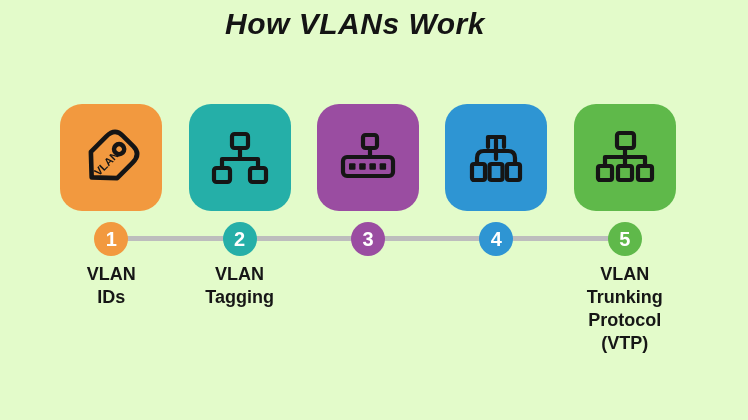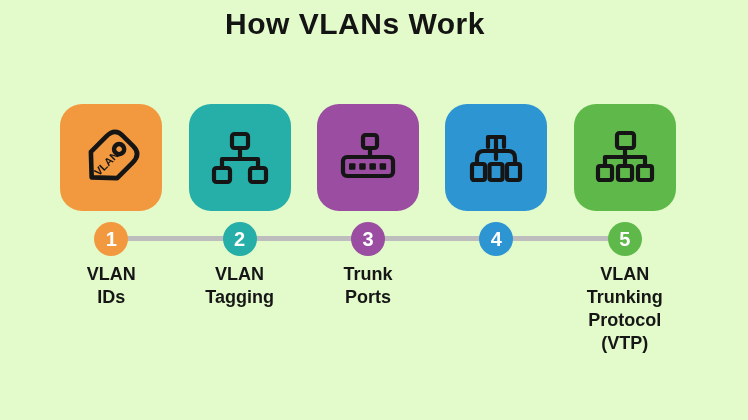--- a/index.html
+++ b/index.html
@@ -5,21 +5,21 @@
   html,body{margin:0;padding:0;}
   body{
     width:748px;height:420px;
     font-family:"Liberation Sans",sans-serif;
     overflow:hidden;
   }
   .canvas{position:relative;width:748px;height:420px;background:#E3FBCA;}
   .title{
     position:absolute;top:7px;left:0;width:710px;
     text-align:center;
-    font-size:30px;font-weight:bold;
+    font-size:30px;font-weight:bold;font-style:italic;
     letter-spacing:.5px;color:#141414;
   }
   .timeline-line{
     position:absolute;left:112px;top:236px;width:514px;height:5px;
     background:#BDBDBD;border-radius:3px;z-index:1;
   }
   .steps{
     position:absolute;left:47px;top:0;width:642px;height:420px;
     display:flex;z-index:2;
   }
@@ -103,22 +103,20 @@
             <rect x="13" y="37.2" width="6.5" height="6.5" rx="1"></rect>
             <rect x="23.2" y="37.2" width="6.5" height="6.5" rx="1"></rect>
             <rect x="33.4" y="37.2" width="6.5" height="6.5" rx="1"></rect>
             <rect x="43.6" y="37.2" width="6.5" height="6.5" rx="1"></rect>
           </g>
         </svg>
       </div>
       <div class="badge" style="background: rgb(154, 77, 161);">
         <span>3</span>
       </div>
-      <div class="label">Trunk
-Ports</div>
     </div>
 
     <div class="step">
       <div class="tile" style="background: rgb(46, 149, 211);">
         <svg width="64" height="64" viewBox="0 0 64 64">
           <g fill="none" stroke="#151515" stroke-width="4.2" stroke-linejoin="round" stroke-linecap="round">
             <path d="M24 21 V11 H40 V21"></path>
             <path d="M32 14 V33"></path>
             <path d="M13 37 V32 Q13 25 20 25 H44 Q51 25 51 32 V37"></path>
             <rect x="8" y="38" width="13" height="16" rx="2"></rect>

